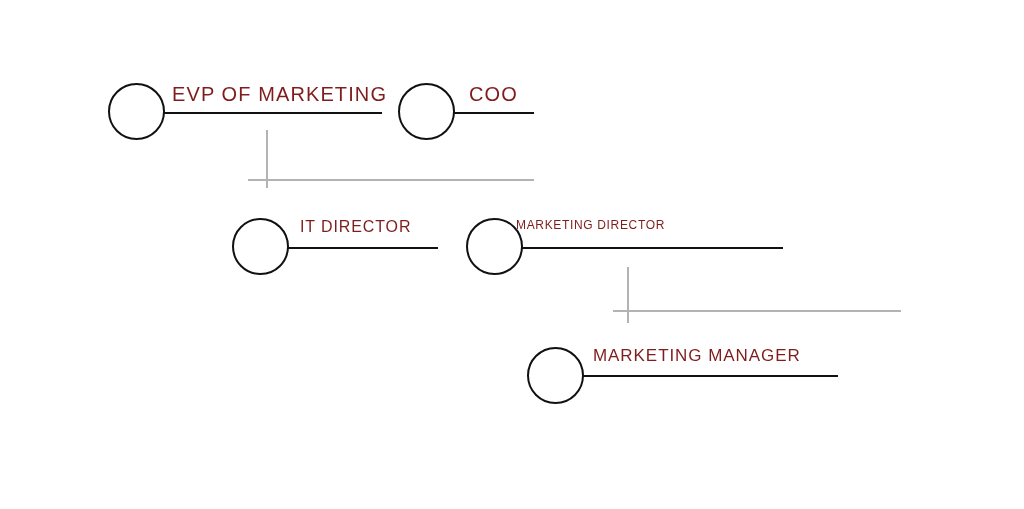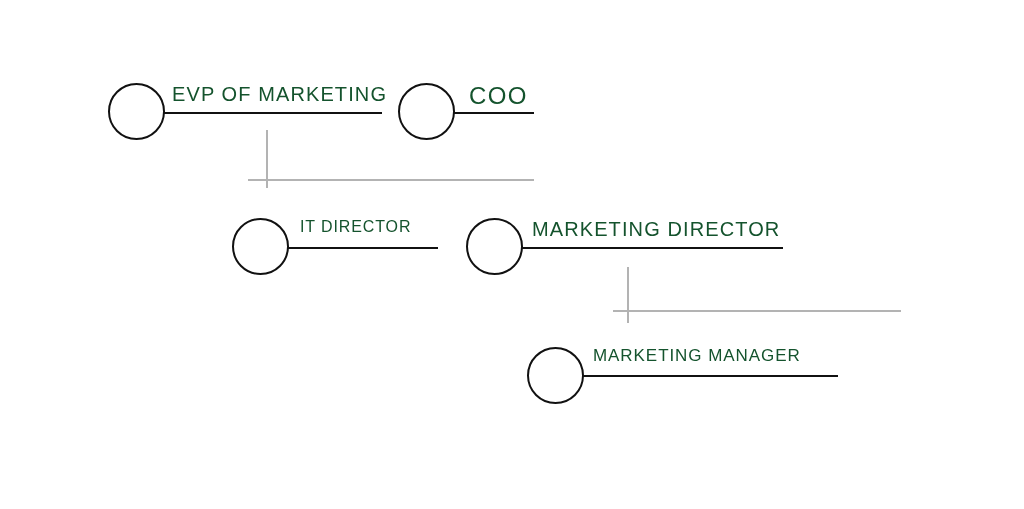--- a/index.html
+++ b/index.html
@@ -28,21 +28,21 @@
     box-sizing: border-box;
   }
   .node-rule {
     position: absolute;
     background: #111111;
     height: 2.4px;
   }
   .node-label {
     position: absolute;
     white-space: nowrap;
-    color: #14532d;
+    color: #7f1d1d;
     font-weight: 400;
     letter-spacing: 0.055em;
     line-height: 1;
     text-transform: uppercase;
   }
   .connector-v {
     position: absolute;
     background: #b3b3b3;
     width: 2.2px;
   }
@@ -65,33 +65,33 @@
 
   <div class="node">
     <div class="node-circle" style="left:108px; top:83px; width:57px; height:57px;"></div>
     <div class="node-rule" style="left:163px; top:112px; width:219px;"></div>
     <div class="node-label" style="left:172px; top:84px; font-size:20px;">EVP OF MARKETING</div>
   </div>
 
   <div class="node">
     <div class="node-circle" style="left:398px; top:83px; width:57px; height:57px;"></div>
     <div class="node-rule" style="left:453px; top:112px; width:81px;"></div>
-    <div class="node-label" style="left:469px; top:84px; font-size:24px;">COO</div>
+    <div class="node-label" style="left:469px; top:84px; font-size:20px;">COO</div>
   </div>
 
   <div class="node">
     <div class="node-circle" style="left:232px; top:218px; width:57px; height:57px;"></div>
     <div class="node-rule" style="left:287px; top:247px; width:151px;"></div>
     <div class="node-label" style="left:300px; top:219px; font-size:16px;">IT DIRECTOR</div>
   </div>
 
   <div class="node">
     <div class="node-circle" style="left:466px; top:218px; width:57px; height:57px;"></div>
     <div class="node-rule" style="left:521px; top:247px; width:262px;"></div>
-    <div class="node-label" style="left:532px; top:219px; font-size:20px;">MARKETING DIRECTOR</div>
+    <div class="node-label" style="left:516px; top:219px; font-size:12px;">MARKETING DIRECTOR</div>
   </div>
 
   <div class="node">
     <div class="node-circle" style="left:527px; top:347px; width:57px; height:57px;"></div>
     <div class="node-rule" style="left:582px; top:375px; width:256px;"></div>
     <div class="node-label" style="left:593px; top:347px; font-size:17px;">MARKETING MANAGER</div>
   </div>
 
 </div>
 

